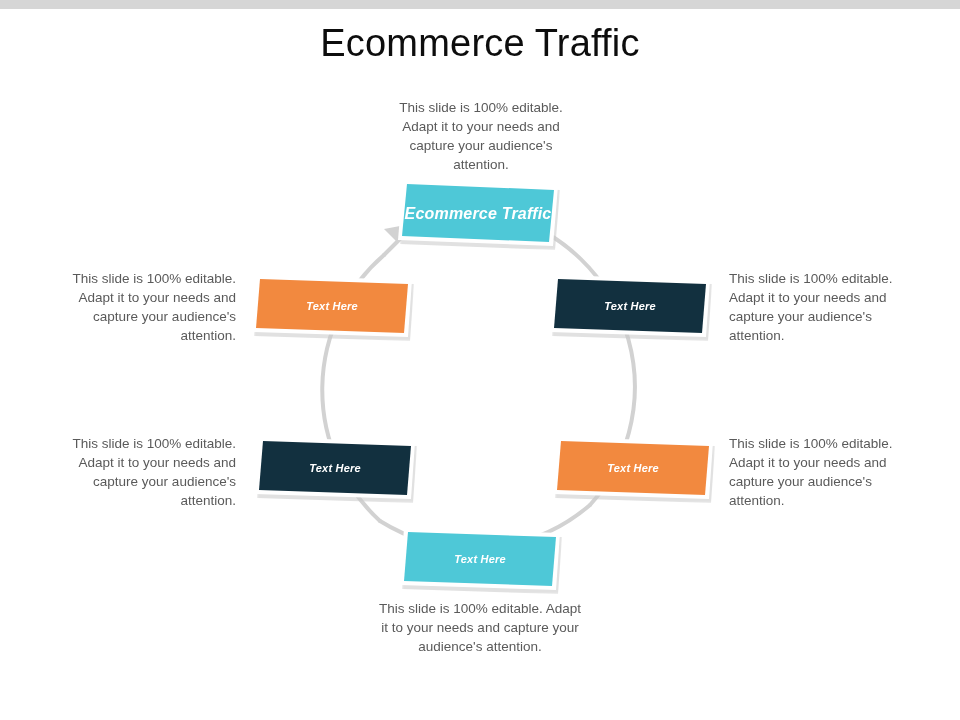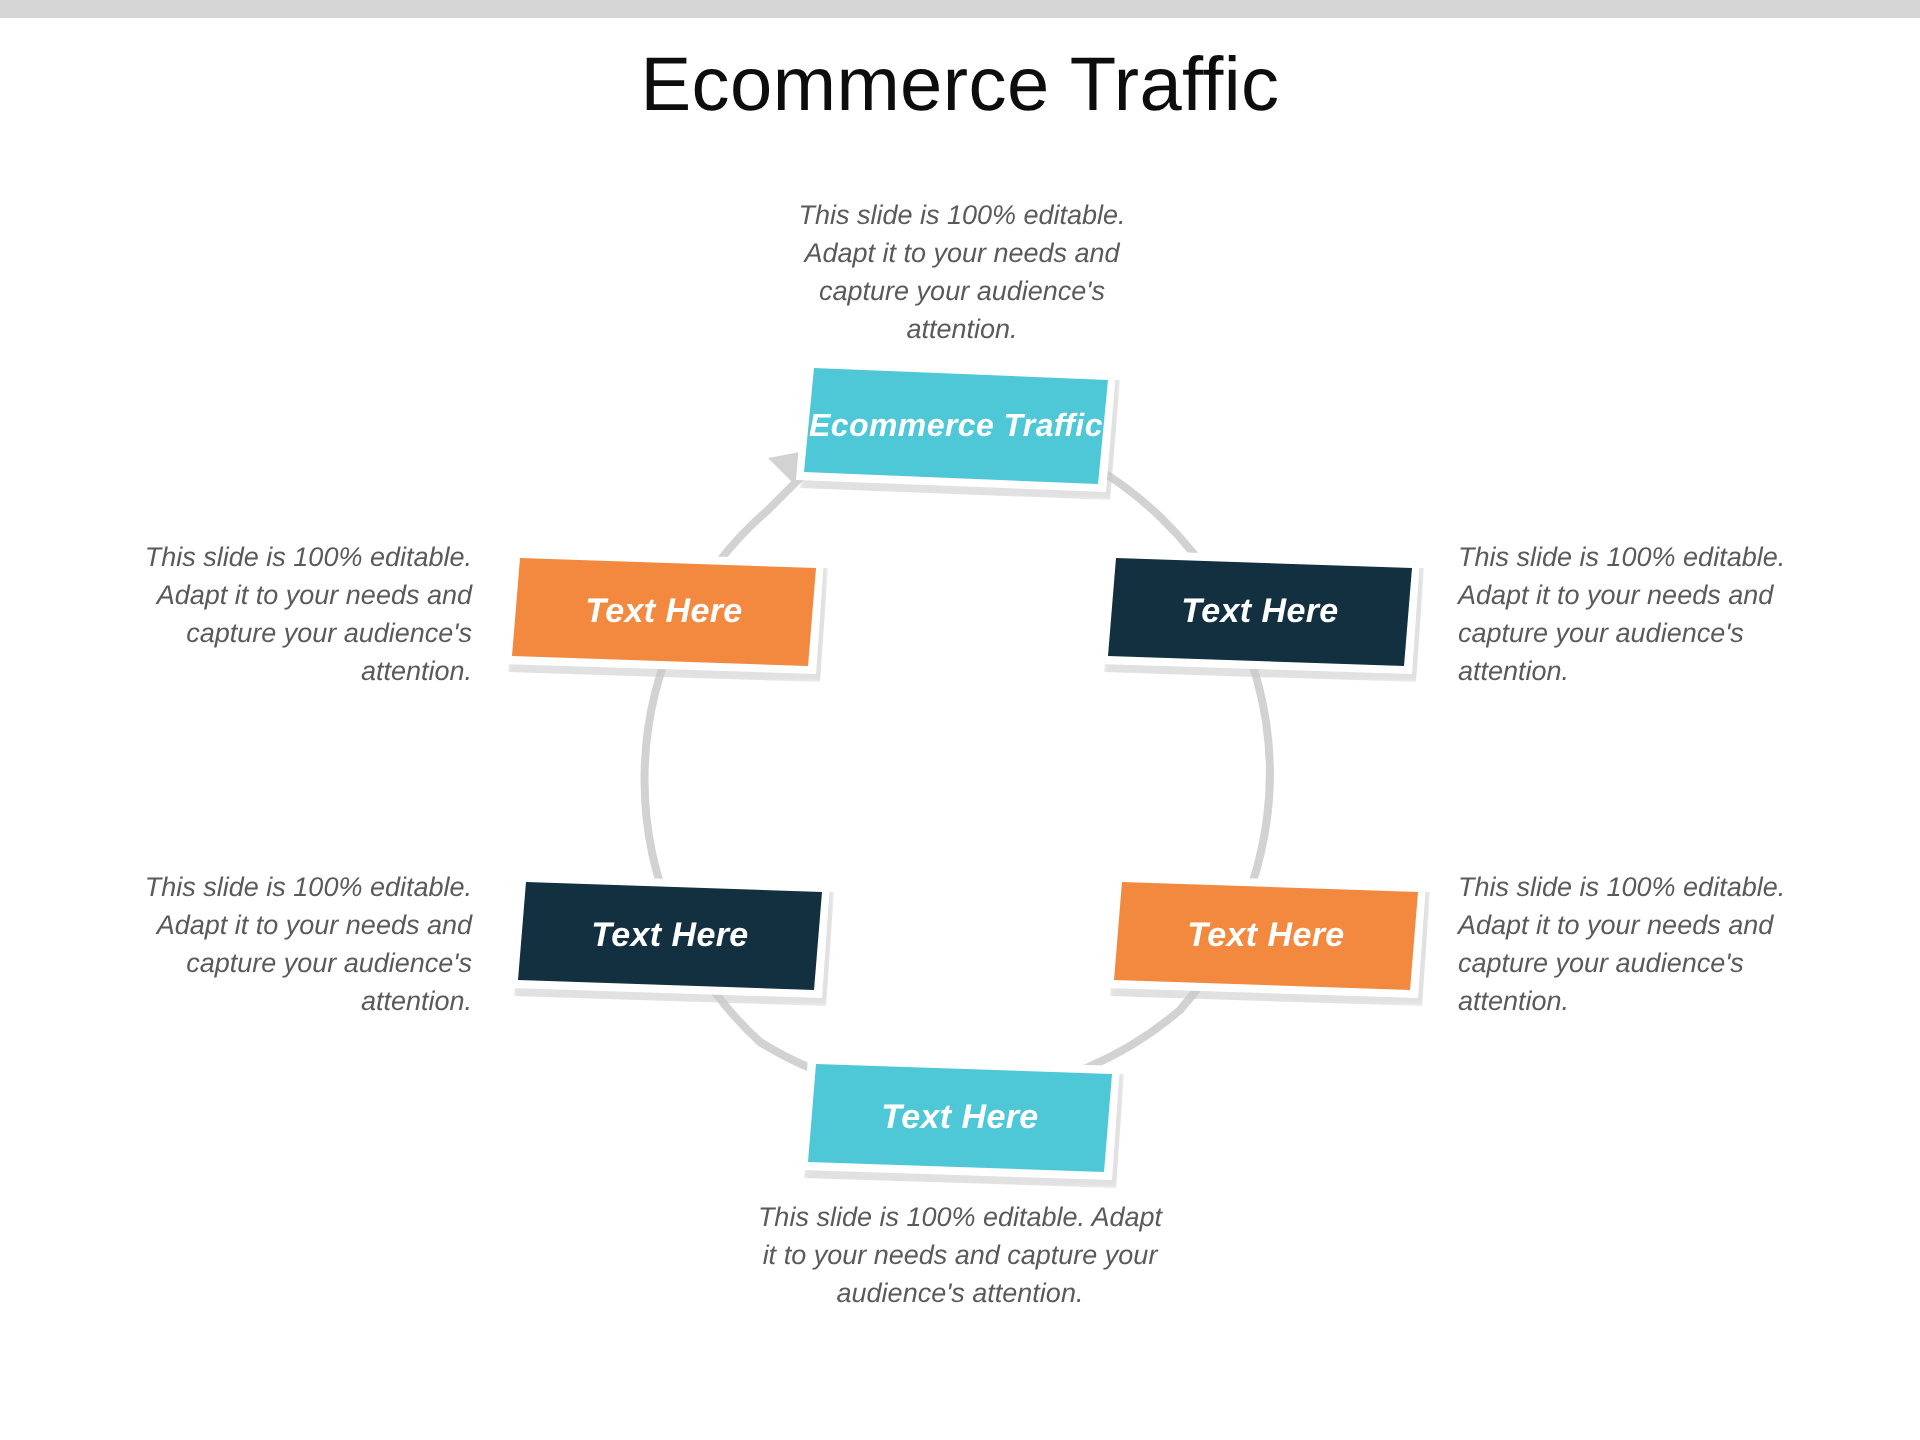--- a/index.html
+++ b/index.html
@@ -95,21 +95,21 @@
   .node .node-label {
     position: absolute;
     left: 0; top: 0;
     width: 160px;
     height: 62px;
     display: flex;
     align-items: center;
     justify-content: center;
     text-align: center;
     color: #ffffff;
-    font-size: 17px;
+    font-size: 11px;
     font-weight: bold;
     font-style: italic;
     line-height: 20px;
     font-family: "Liberation Sans", sans-serif;
     letter-spacing: .2px;
   }
 
   
   #node-top      { left: 398px; top: 180px; }
   #node-right-1  { left: 550px; top: 275px; }
@@ -129,21 +129,20 @@
   #node-top .node-label { height: 66px; font-size: 16px; line-height: 21px; }
 
   
   .caption {
     position: absolute;
     width: 178px;
     font-size: 13.5px;
     line-height: 19px;
     color: #5a5a5a;
     font-family: "Liberation Sans", sans-serif;
-    font-style: italic;
   }
   #cap-top     { left: 388px; top:  98px; width: 186px; text-align: center; }
   #cap-right-1 { left: 729px; top: 269px; text-align: left; }
   #cap-right-2 { left: 729px; top: 434px; text-align: left; }
   #cap-bottom  { left: 375px; top: 599px; width: 210px; text-align: center; }
   #cap-left-2  { left:  58px; top: 434px; text-align: right; }
   #cap-left-1  { left:  58px; top: 269px; text-align: right; }
 </style>
 </head>
 <body>

